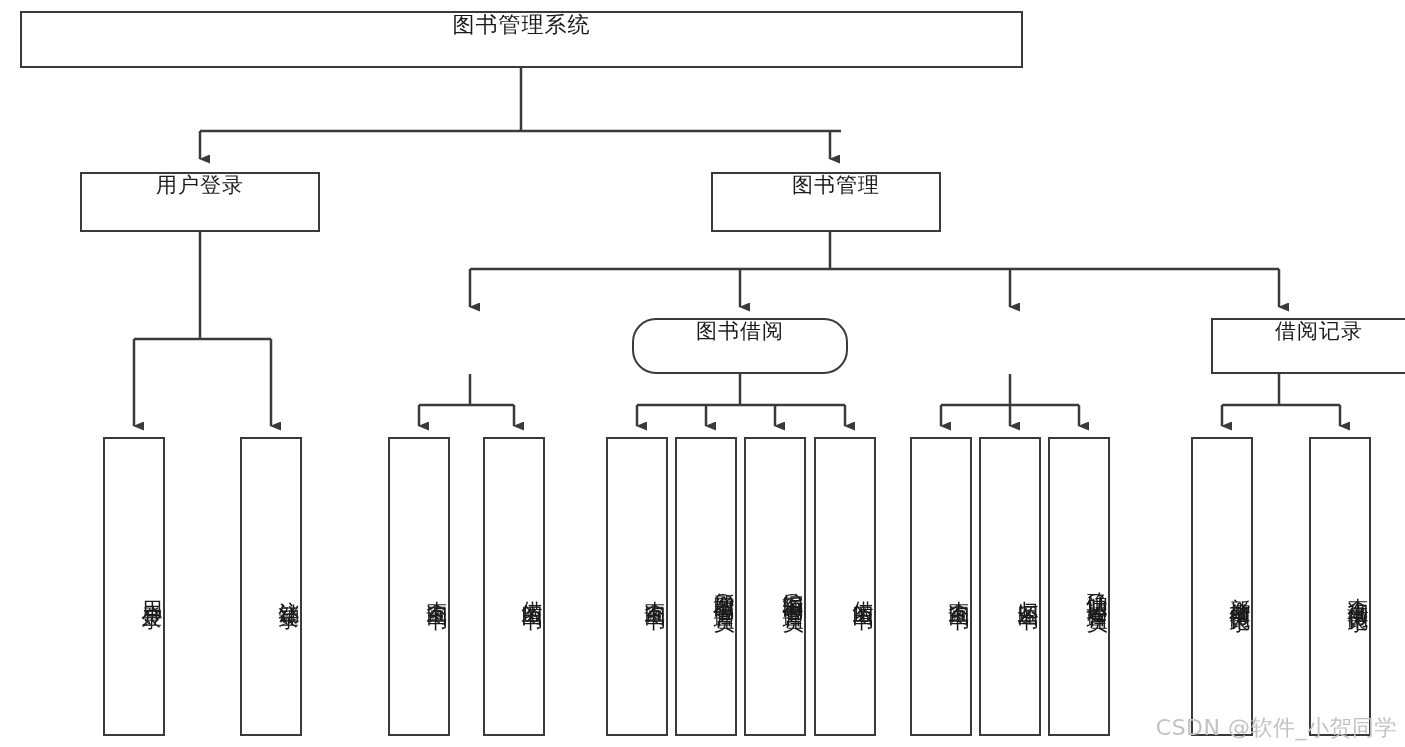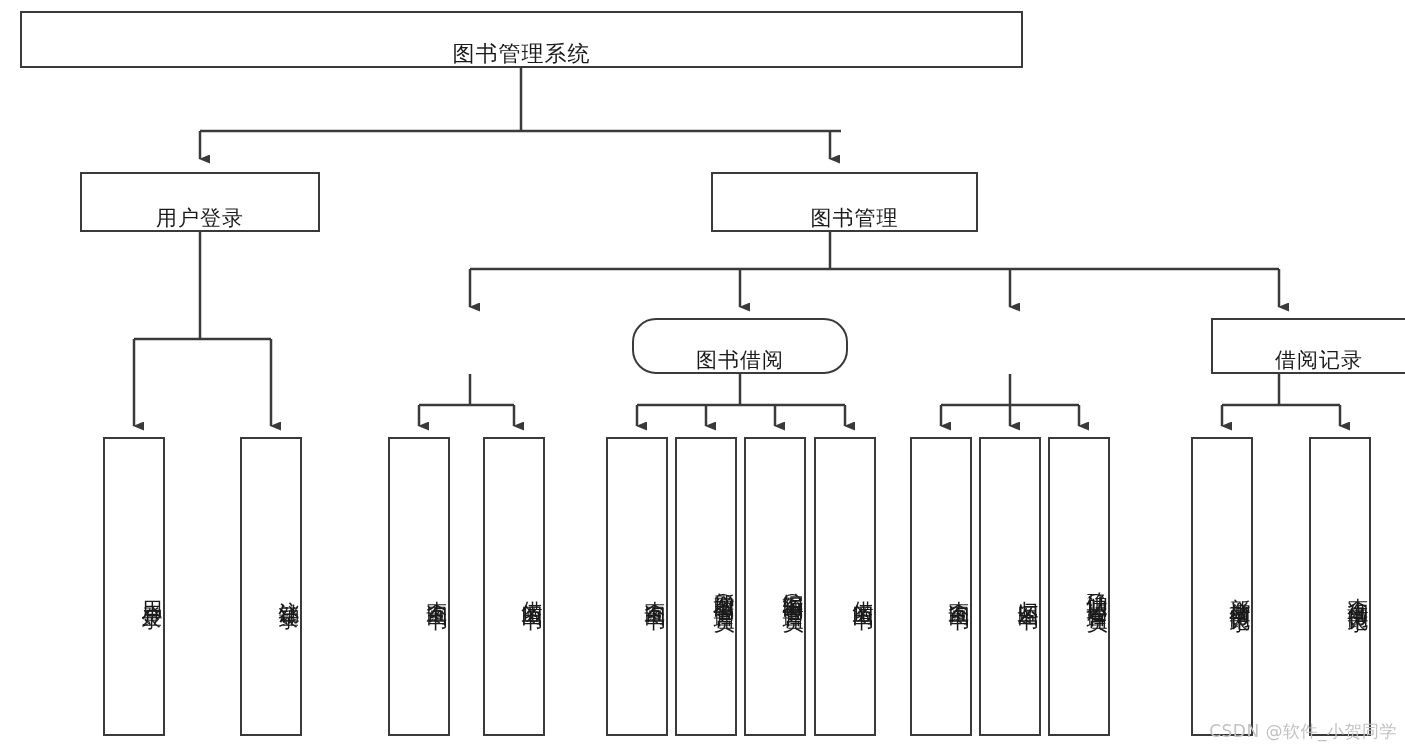--- a/index.html
+++ b/index.html
@@ -25,21 +25,21 @@
     width: 1405px;
     height: 747px;
     pointer-events: none;
   }
   .node {
     position: absolute;
     box-sizing: border-box;
     border: 2.5px solid #3a3a3a;
     background: #ffffff;
     display: flex;
-    align-items: flex-end;
+    align-items: flex-start;
     justify-content: center;
     color: #1a1a1a;
     z-index: 2;
   }
   .node-h {
     font-size: 21px;
     letter-spacing: 1px;
     line-height: 1.1;
     text-align: center;
   }
@@ -61,21 +61,21 @@
     align-items: flex-start;
     padding-top: 4px;
   }
   .node-v span {
     display: block;
   }
   #watermark {
     position: absolute;
     right: 8px;
     bottom: 4px;
-    font-size: 17px;
+    font-size: 22px;
     color: #c2c2c2;
     z-index: 5;
     letter-spacing: 0.5px;
     white-space: nowrap;
   }
 </style>
 </head>
 <body>
 
 <div id="canvas">
@@ -131,21 +131,21 @@
   </svg>
 
   <div class="node node-h node-root" style="left:20px; top:11px; width:1003px; height:57px;">
     <span>图书管理系统</span>
   </div>
 
   <div class="node node-h" style="left:80px; top:172px; width:240px; height:60px;">
     <span>用户登录</span>
   </div>
 
-  <div class="node node-h" style="left:711px; top:172px; width:267px; height:60px;padding-left:20px;">
+  <div class="node node-h" style="left:711px; top:172px; width:230px; height:60px;padding-left:20px;">
     <span>图书管理</span>
   </div>
 
 
   <div class="node node-h" style="left:632px; top:318px; width:216px; height:56px;border-radius:24px;">
     <span>图书借阅</span>
   </div>
 
 
   <div class="node node-h" style="left:1171px; top:318px; width:216px; height:56px;margin-left:40px;">

